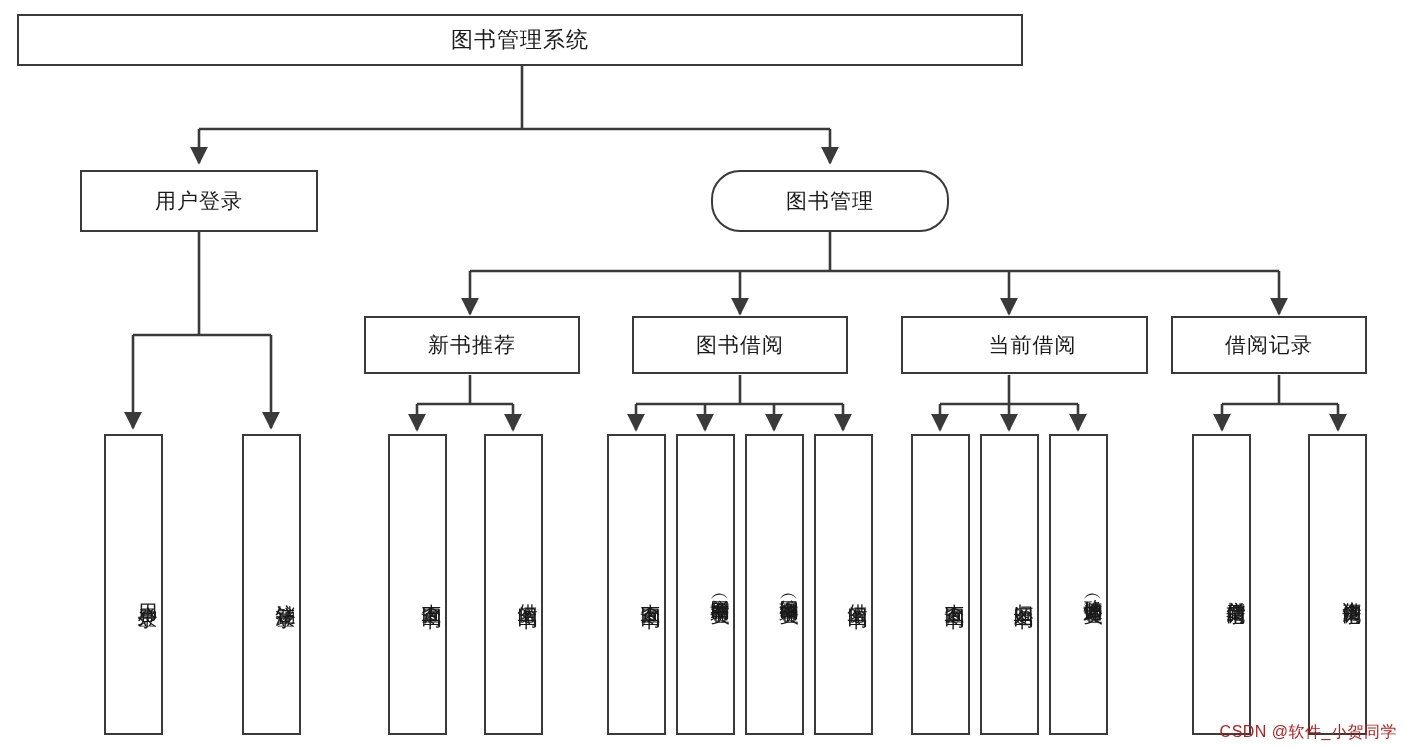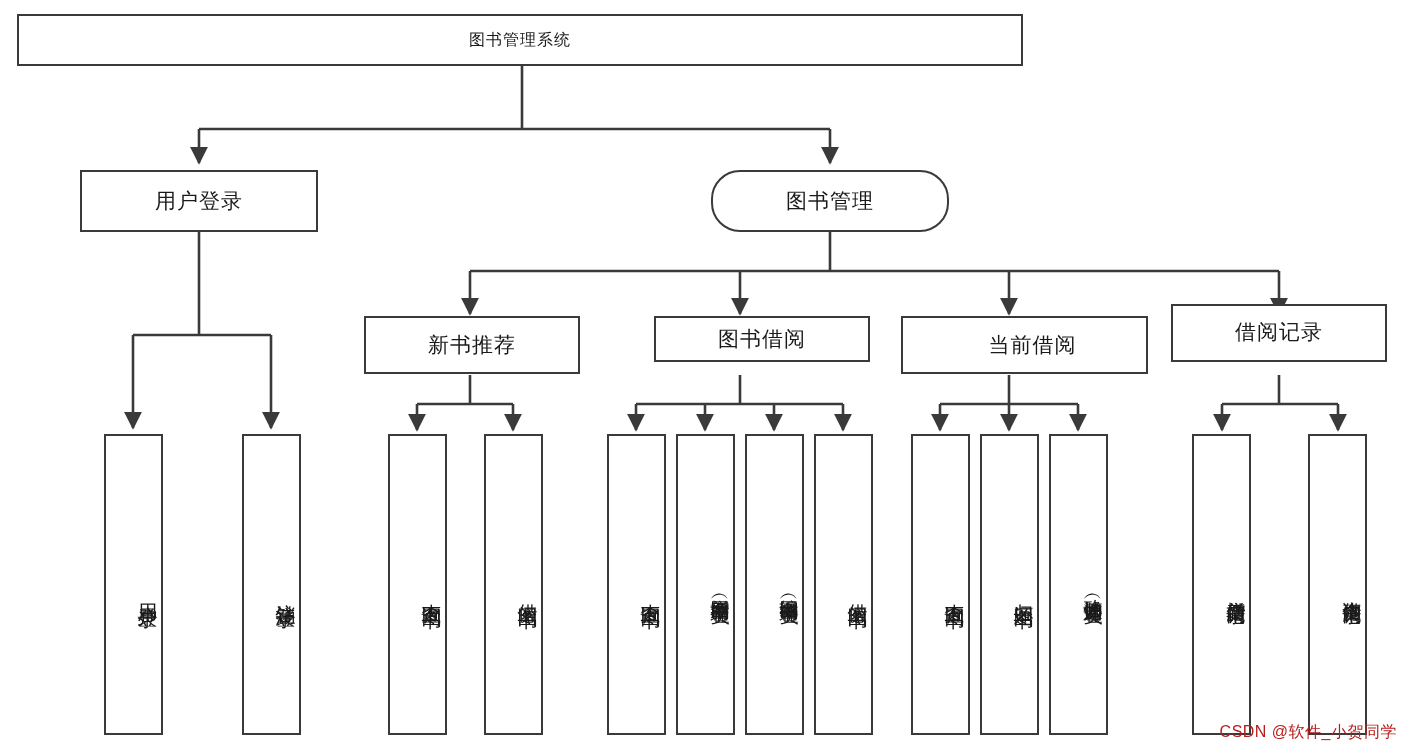--- a/index.html
+++ b/index.html
@@ -34,21 +34,21 @@
     color: #1a1a1a;
     z-index: 2;
   }
   .node-h {
     font-size: 21px;
     letter-spacing: 1px;
     line-height: 1.1;
     white-space: nowrap;
   }
   .node-title {
-    font-size: 16px;
+    font-size: 22px;
     letter-spacing: 1px;
     text-align: center;
   }
   .node-v {
     writing-mode: vertical-rl;
     text-orientation: upright;
     font-size: 20px;
     line-height: 1.35;
     letter-spacing: 2px;
     align-items: flex-start;
@@ -134,27 +134,27 @@
   <div class="node node-h" style="left:80px; top:170px; width:238px; height:62px;">
     <span>用户登录</span>
   </div>
   <div class="node node-h" style="left:711px; top:170px; width:238px; height:62px;border-radius:29px;">
     <span>图书管理</span>
   </div>
 
   <div class="node node-h" style="left:364px; top:316px; width:216px; height:58px;">
     <span>新书推荐</span>
   </div>
-  <div class="node node-h" style="left:632px; top:316px; width:216px; height:46px;margin-left:22px;">
+  <div class="node node-h" style="left:632px; top:316px; width:216px; height:58px;">
     <span>图书借阅</span>
   </div>
   <div class="node node-h" style="left:901px; top:316px; width:247px; height:58px;padding-left:16px;">
     <span>当前借阅</span>
   </div>
-  <div class="node node-h" style="left:1171px; top:304px; width:216px; height:58px;font-family:Liberation Serif, serif;">
+  <div class="node node-h" style="left:1171px; top:316px; width:196px; height:58px;">
     <span>借阅记录</span>
   </div>
 
   <div class="node node-v" style="left:104px; top:434px; width:59px; height:301px;">
     <span>用户登录</span>
   </div>
   <div class="node node-v" style="left:242px; top:434px; width:59px; height:301px;">
     <span>注销登录</span>
   </div>
 

